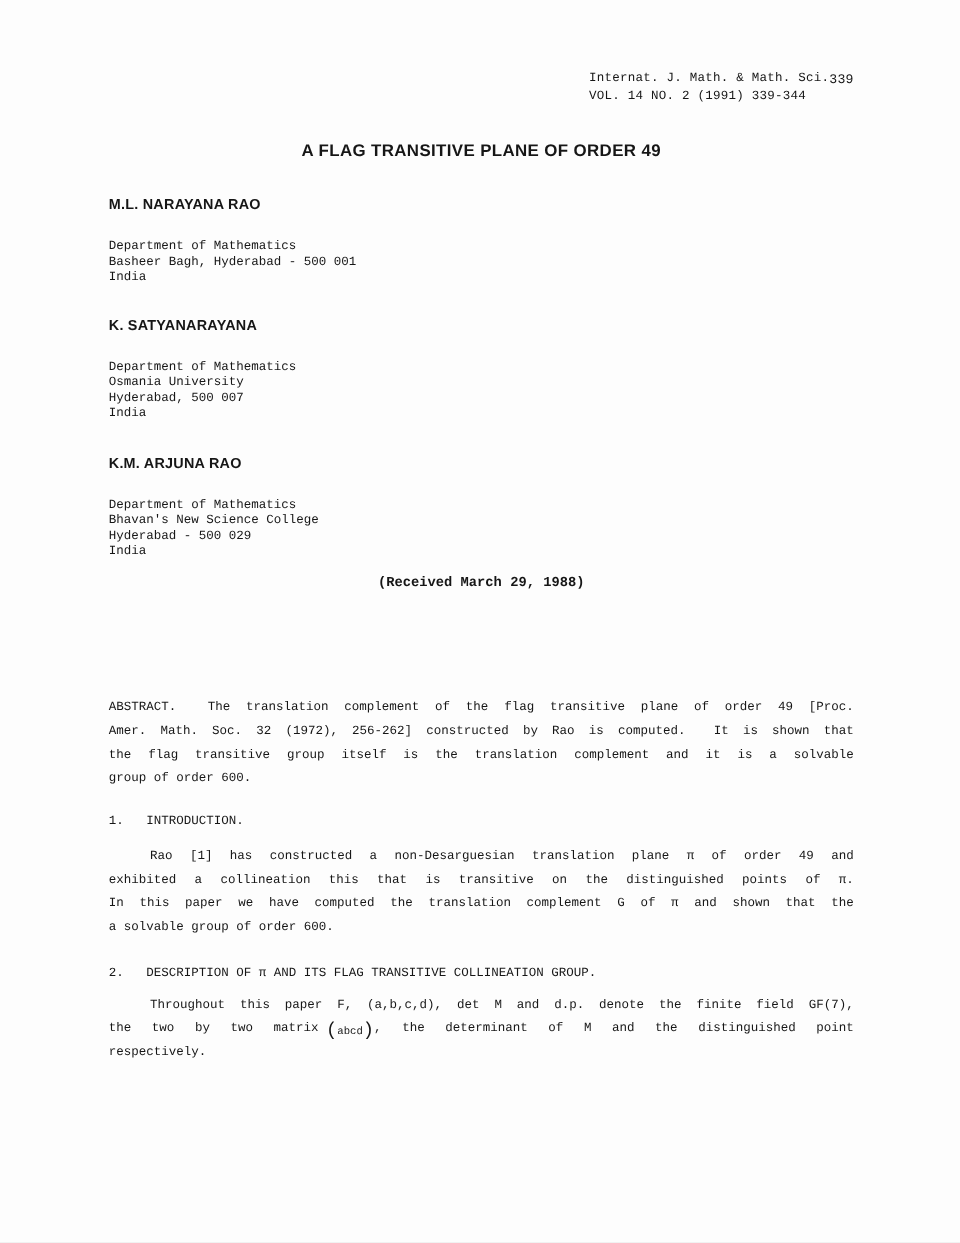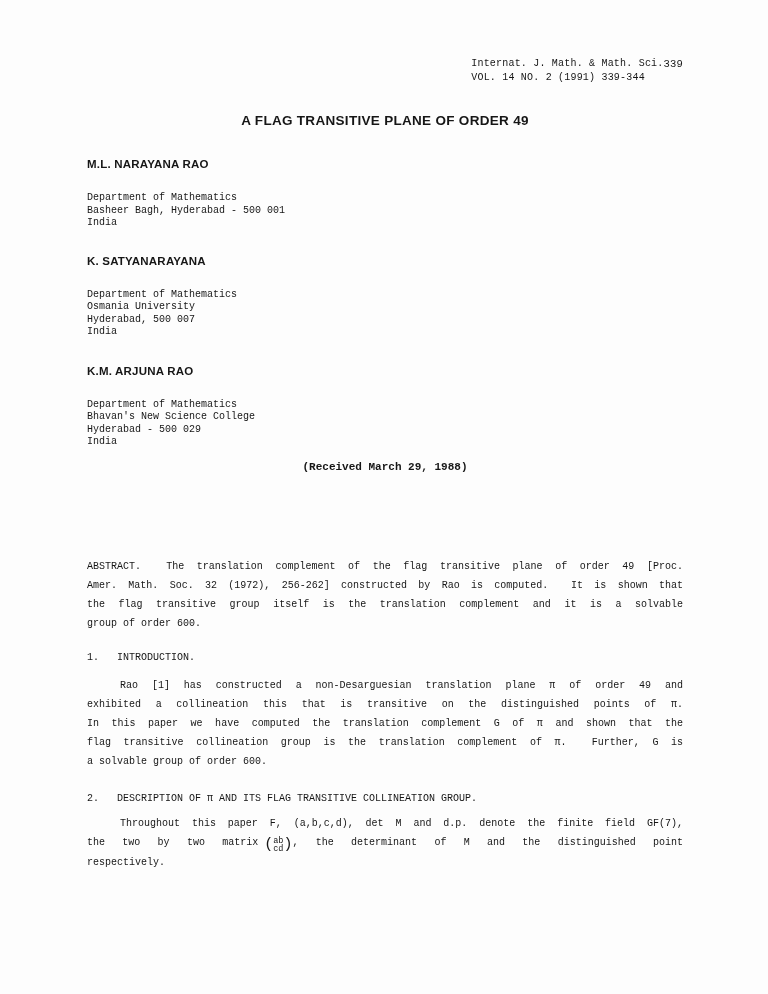--- a/index.html
+++ b/index.html
@@ -23,21 +23,21 @@
   .received{margin-top:12px;text-align:center;font-size:11px;line-height:13px;font-weight:bold;}
   .abstract{margin-top:83px;}
   .bline{font-size:10px;line-height:19px;text-align:justify;text-align-last:justify;}
   .bline.end{text-align:left;text-align-last:left;}
   .indent{padding-left:33px;}
   .heading{font-size:10px;line-height:19px;}
   .h1{margin-top:15px;} .h2{margin-top:18px;}
   .para1{margin-top:9px;} .para2{margin-top:6px;}
   .matrix{display:inline-flex;align-items:center;margin-left:6px;vertical-align:-3px;}
   .matrix .paren{font-size:15px;line-height:14px;}
-  .matrix .mcol{display:inline-flex;flex-direction:column;font-size:8.5px;line-height:8px;letter-spacing:0;}
+  .matrix .mcol{display:inline-flex;flex-direction:row;font-size:8.5px;line-height:8px;letter-spacing:0;}
 </style>
 </head>
 <body>
 
 <div class="page">
 
   <div class="jheader">
     <div>
       <div>Internat. J. Math. &amp; Math. Sci.</div>
       <div>VOL. 14 NO. 2 (1991) 339-344</div>
@@ -86,21 +86,20 @@
     <div class="bline">the flag transitive group itself is the translation complement and it is a solvable</div>
     <div class="bline end">group of order 600.</div>
   </div>
 
   <div class="heading h1">1.&nbsp;&nbsp;&nbsp;INTRODUCTION.</div>
 
   <div class="para1">
     <div class="bline indent">Rao [1] has constructed a non-Desarguesian translation plane π of order 49 and</div>
     <div class="bline">exhibited a collineation this that is transitive on the distinguished points of π.</div>
     <div class="bline">In this paper we have computed the translation complement G of π and shown that the</div>
-    <div class="bline">flag transitive collineation group is the translation complement of π.&nbsp; Further, G is</div>
     <div class="bline end">a solvable group of order 600.</div>
   </div>
 
   <div class="heading h2">2.&nbsp;&nbsp;&nbsp;DESCRIPTION OF π AND ITS FLAG TRANSITIVE COLLINEATION GROUP.</div>
 
   <div class="para2">
     <div class="bline indent">Throughout this paper F, (a,b,c,d), det M and d.p. denote the finite field GF(7),</div>
     <div class="bline"><span>the two by two matrix</span><span class="matrix">
           <span class="paren">(</span>
           <span class="mcol">

